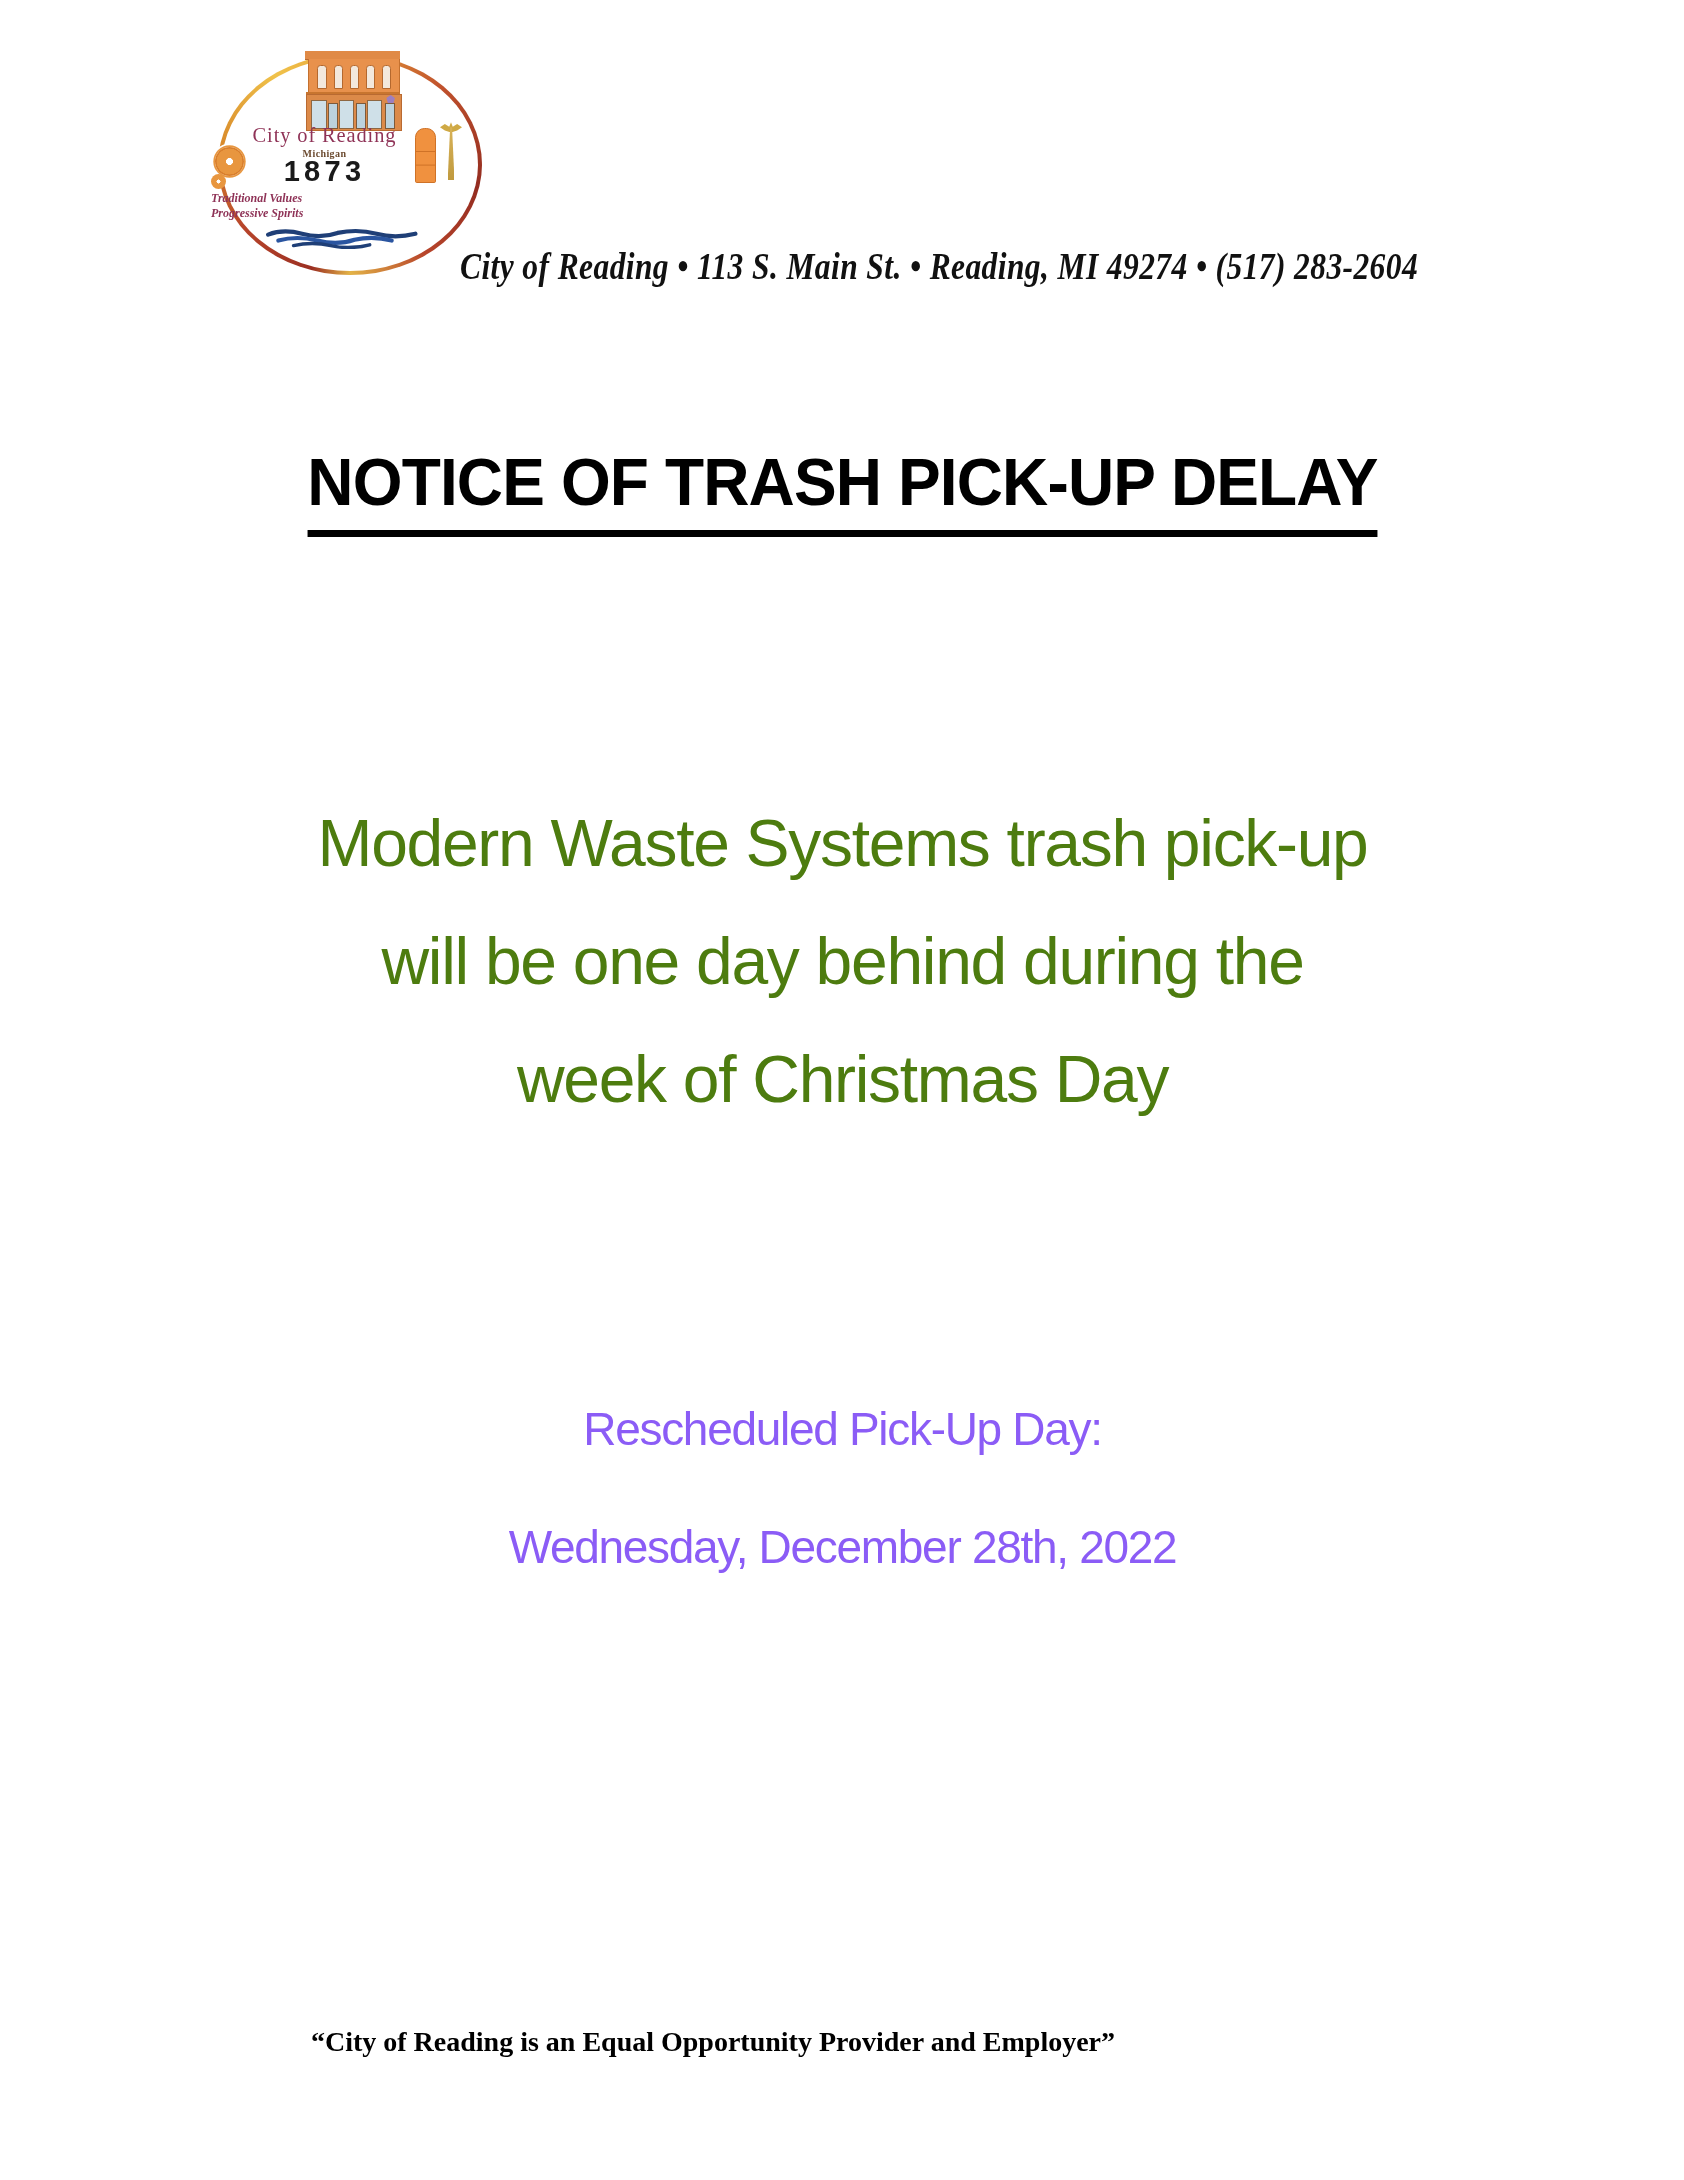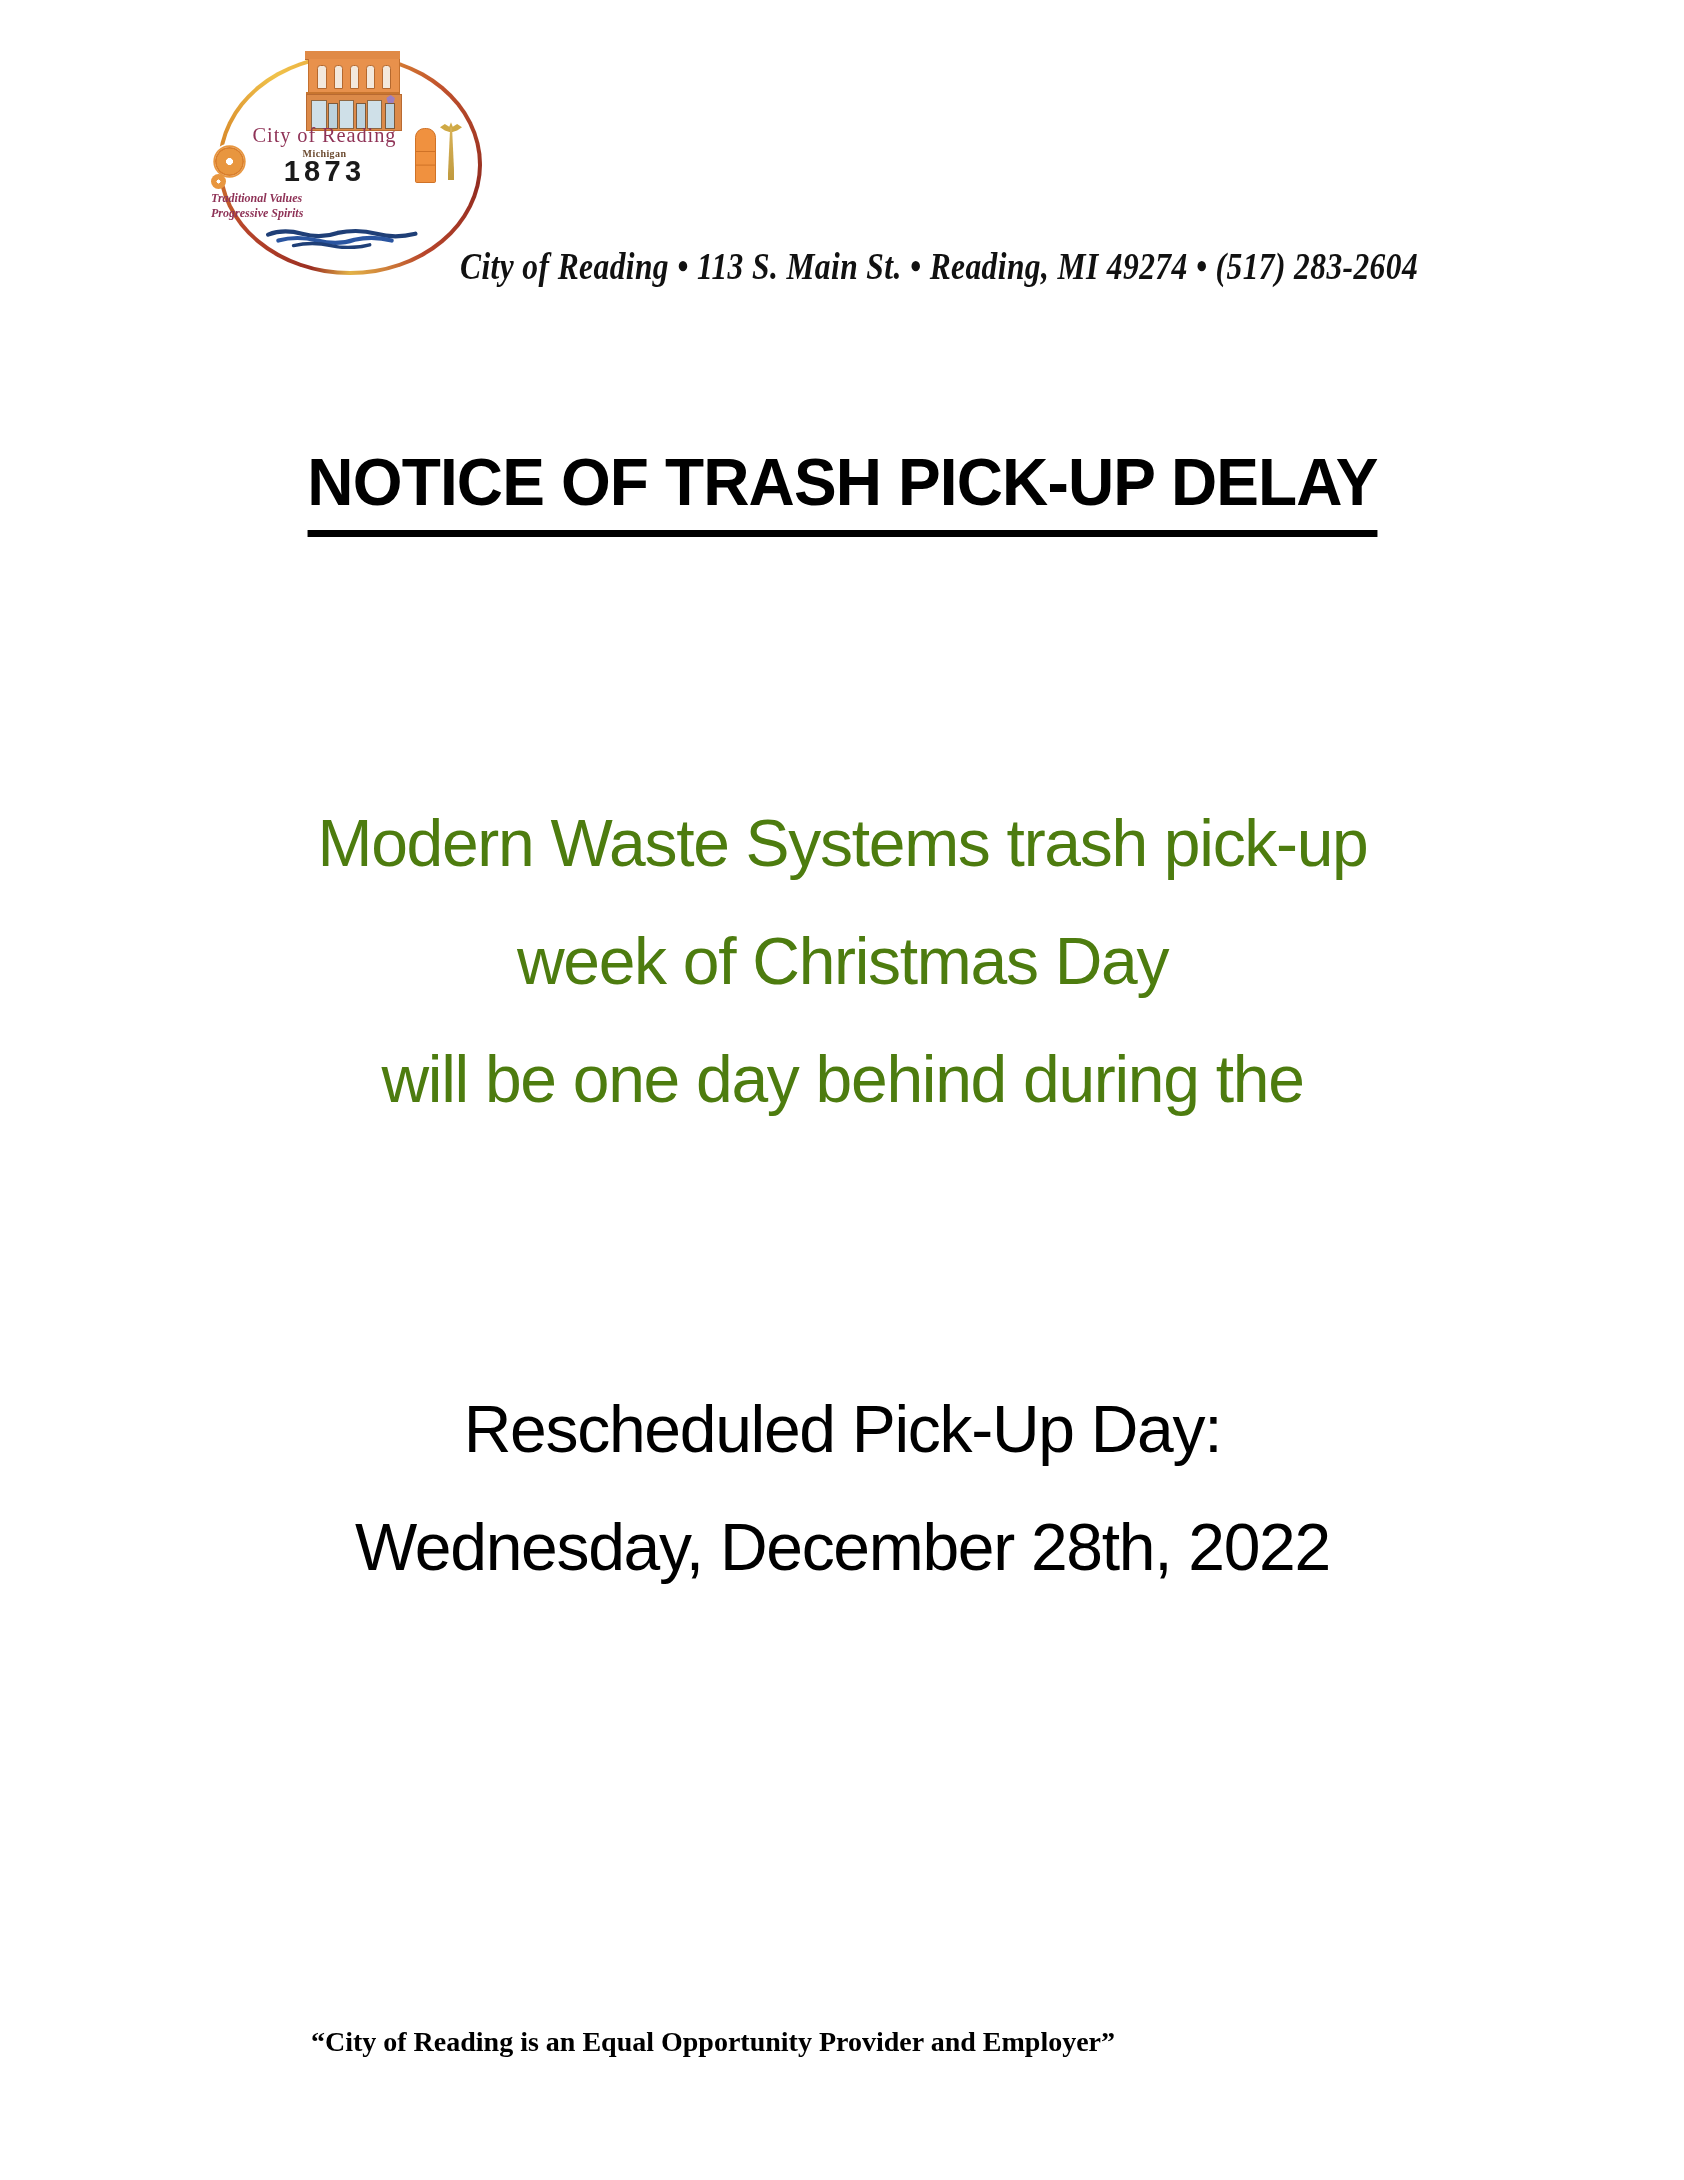--- a/index.html
+++ b/index.html
@@ -307,22 +307,22 @@
     letter-spacing: -1.3px;
   }
 
   .schedule-block {
     position: absolute;
     left: 0;
     top: 1370px;
     width: 1685px;
     text-align: center;
     font-family: "Liberation Sans", sans-serif;
-    font-size: 66px;
-    color: #000000;
+    font-size: 46px;
+    color: #8b5cf6;
     line-height: 118px;
     letter-spacing: -1.3px;
   }
 
   
   .footer-note {
     position: absolute;
     left: 0;
     top: 2026px;
     width: 1426px;
@@ -389,22 +389,22 @@
 
     <div class="letterhead-text">City of Reading  •  113 S. Main St.  •  Reading, MI 49274  •  (517) 283-2604</div>
   </div>
 
   <div class="notice-title">
     <span>NOTICE OF TRASH PICK-UP DELAY</span>
   </div>
 
   <div class="body-block">
     <div>Modern Waste Systems trash pick-up</div>
+    <div>will be one day behind during the</div>
     <div>week of Christmas Day</div>
-    <div>will be one day behind during the</div>
   </div>
 
   <div class="schedule-block">
     <div>Rescheduled Pick-Up Day:</div>
     <div>Wednesday, December 28th, 2022</div>
   </div>
 
   <div class="footer-note">“City of Reading is an Equal Opportunity Provider and Employer”</div>
 
 </div>

